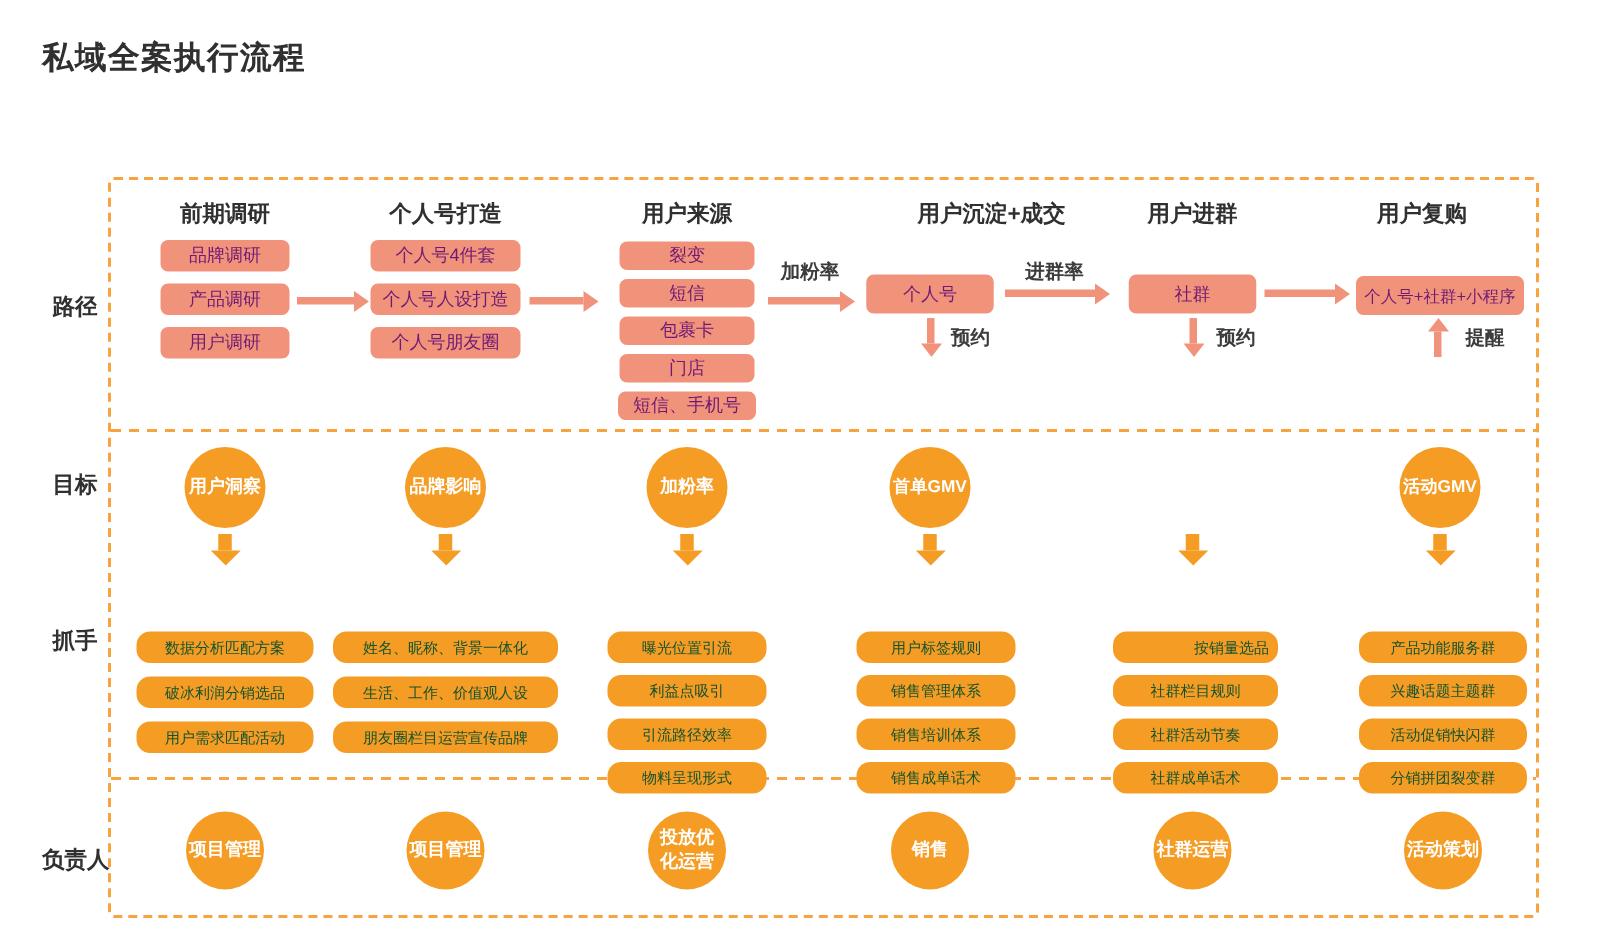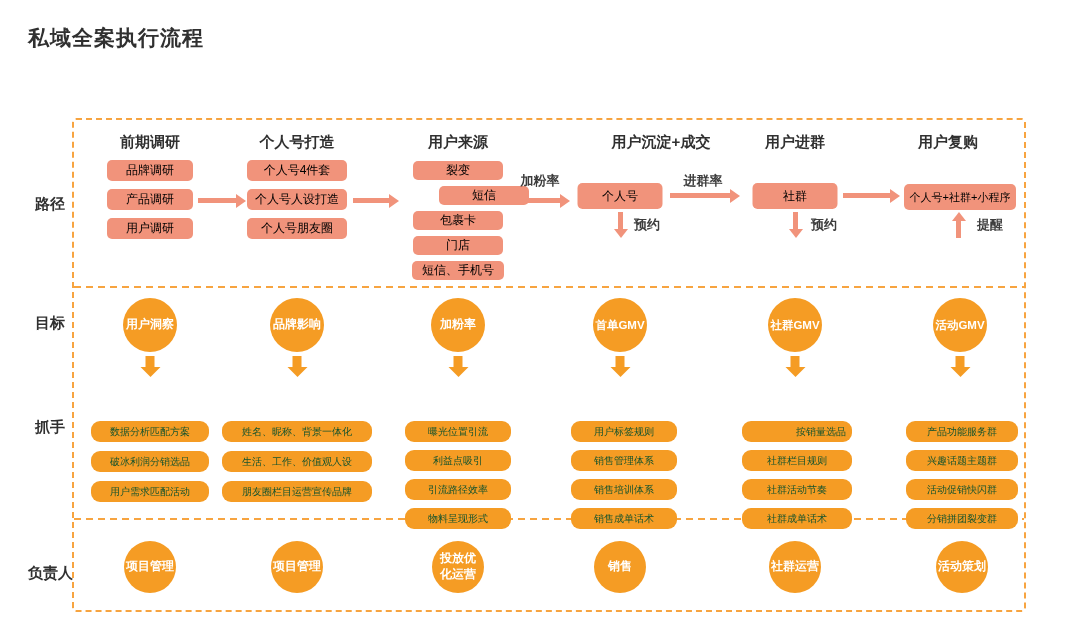--- a/index.html
+++ b/index.html
@@ -9,21 +9,21 @@
     --dark:#303030;
   }
   *{margin:0;padding:0;box-sizing:border-box;}
   body{font-family:"Liberation Sans","DejaVu Sans",sans-serif;background:#fff;}
   .stage{position:relative;width:1080px;height:631px;background:#fff;overflow:hidden;}
   .title{position:absolute;font-size:21px;font-weight:bold;color:var(--dark);letter-spacing:1px;}
   .frame{position:absolute;border:2.5px dashed var(--border);border-radius:4px;}
   .dash-h{position:absolute;height:2px;background:repeating-linear-gradient(90deg,var(--border) 0 7px,transparent 7px 12px);}
   .rlabel{position:absolute;font-size:15px;font-weight:bold;color:var(--dark);}
   .chdr{position:absolute;font-size:15px;font-weight:bold;color:var(--dark);transform:translateX(-50%);white-space:nowrap;}
-  .sbox{position:absolute;background:var(--salmon);border-radius:5px;color:#000000;font-size:12px;
+  .sbox{position:absolute;background:var(--salmon);border-radius:5px;color:#701a75;font-size:12px;
         display:flex;align-items:center;justify-content:center;transform:translateX(-50%);white-space:nowrap;}
   .bar{position:absolute;background:var(--salmon);border-radius:6px;color:#fff;font-size:12px;
        display:flex;align-items:center;justify-content:center;}
   .obox{position:absolute;background:var(--orange);border-radius:9px;color:#14532d;font-size:10px;
         display:flex;align-items:center;justify-content:center;transform:translateX(-50%);white-space:nowrap;margin-top:43px;}
   .circle{position:absolute;background:var(--orange);border-radius:50%;color:#fff;font-size:12px;font-weight:bold;
           display:flex;align-items:center;justify-content:center;text-align:center;line-height:1.3;
           transform:translateX(-50%);white-space:nowrap;}
   .circle.wrap{white-space:normal;padding:0 7px;}
   .ar{position:absolute;background:var(--salmon);height:5px;}
@@ -68,21 +68,21 @@
   <div class="sbox" style="left:150px;top:189px;width:86px;height:21px;">产品调研</div>
   <div class="sbox" style="left:150px;top:218px;width:86px;height:21px;">用户调研</div>
   <div class="ar" style="left:198px;top:198px;width:38px;"></div>
 
   <div class="sbox" style="left:297px;top:160px;width:100px;height:21px;">个人号4件套</div>
   <div class="sbox" style="left:297px;top:189px;width:100px;height:21px;">个人号人设打造</div>
   <div class="sbox" style="left:297px;top:218px;width:100px;height:21px;">个人号朋友圈</div>
   <div class="ar" style="left:353px;top:198px;width:36px;"></div>
 
   <div class="sbox" style="left:458px;top:161px;width:90px;height:19px;">裂变</div>
-  <div class="sbox" style="left:484px;top:186px;width:90px;height:19px;">短信</div>
+  <div class="sbox" style="left:458px;top:186px;width:90px;height:19px;">短信</div>
   <div class="sbox" style="left:458px;top:211px;width:90px;height:19px;">包裹卡</div>
   <div class="sbox" style="left:458px;top:236px;width:90px;height:19px;">门店</div>
   <div class="sbox" style="left:458px;top:261px;width:92px;height:19px;">短信、手机号</div>
 
   <div class="flabel cx" style="left:540px;top:172px;">加粉率</div>
   <div class="ar" style="left:512px;top:198px;width:48px;"></div>
   <div class="flabel cx" style="left:703px;top:172px;">进群率</div>
   <div class="ar" style="left:670px;top:193px;width:60px;"></div>
   <div class="ar" style="left:843px;top:193px;width:47px;"></div>
 
@@ -95,21 +95,20 @@
   <div class="adown" style="left:793px;top:212px;height:17px;"></div>
   <div class="flabel" style="left:811px;top:216px;">预约</div>
   <div class="aup" style="left:956px;top:221px;height:17px;"></div>
   <div class="flabel" style="left:977px;top:216px;font-family:Liberation Serif, serif;">提醒</div>
 
 
   <div class="circle" style="left:150px;top:298px;width:54px;height:54px;">用户洞察</div>
   <div class="circle" style="left:297px;top:298px;width:54px;height:54px;">品牌影响</div>
   <div class="circle" style="left:458px;top:298px;width:54px;height:54px;">加粉率</div>
   <div class="circle" style="left:620px;top:298px;width:54px;height:54px;font-size:11.5px;">首单GMV</div>
-  <div class="circle" style="left:795px;top:298px;width:54px;height:54px;font-size:11.5px;">社群GMV</div>
   <div class="circle" style="left:960px;top:298px;width:54px;height:54px;font-size:11.5px;">活动GMV</div>
 
   <div class="oarrow" style="left:150px;top:356px;height:11px;"></div>
   <div class="oarrow" style="left:297px;top:356px;height:11px;"></div>
   <div class="oarrow" style="left:458px;top:356px;height:11px;"></div>
   <div class="oarrow" style="left:620px;top:356px;height:11px;"></div>
   <div class="oarrow" style="left:795px;top:356px;height:11px;"></div>
   <div class="oarrow" style="left:960px;top:356px;height:11px;"></div>
 
   <div class="obox" style="left:150px;top:378px;width:118px;height:21px;">数据分析匹配方案</div>

